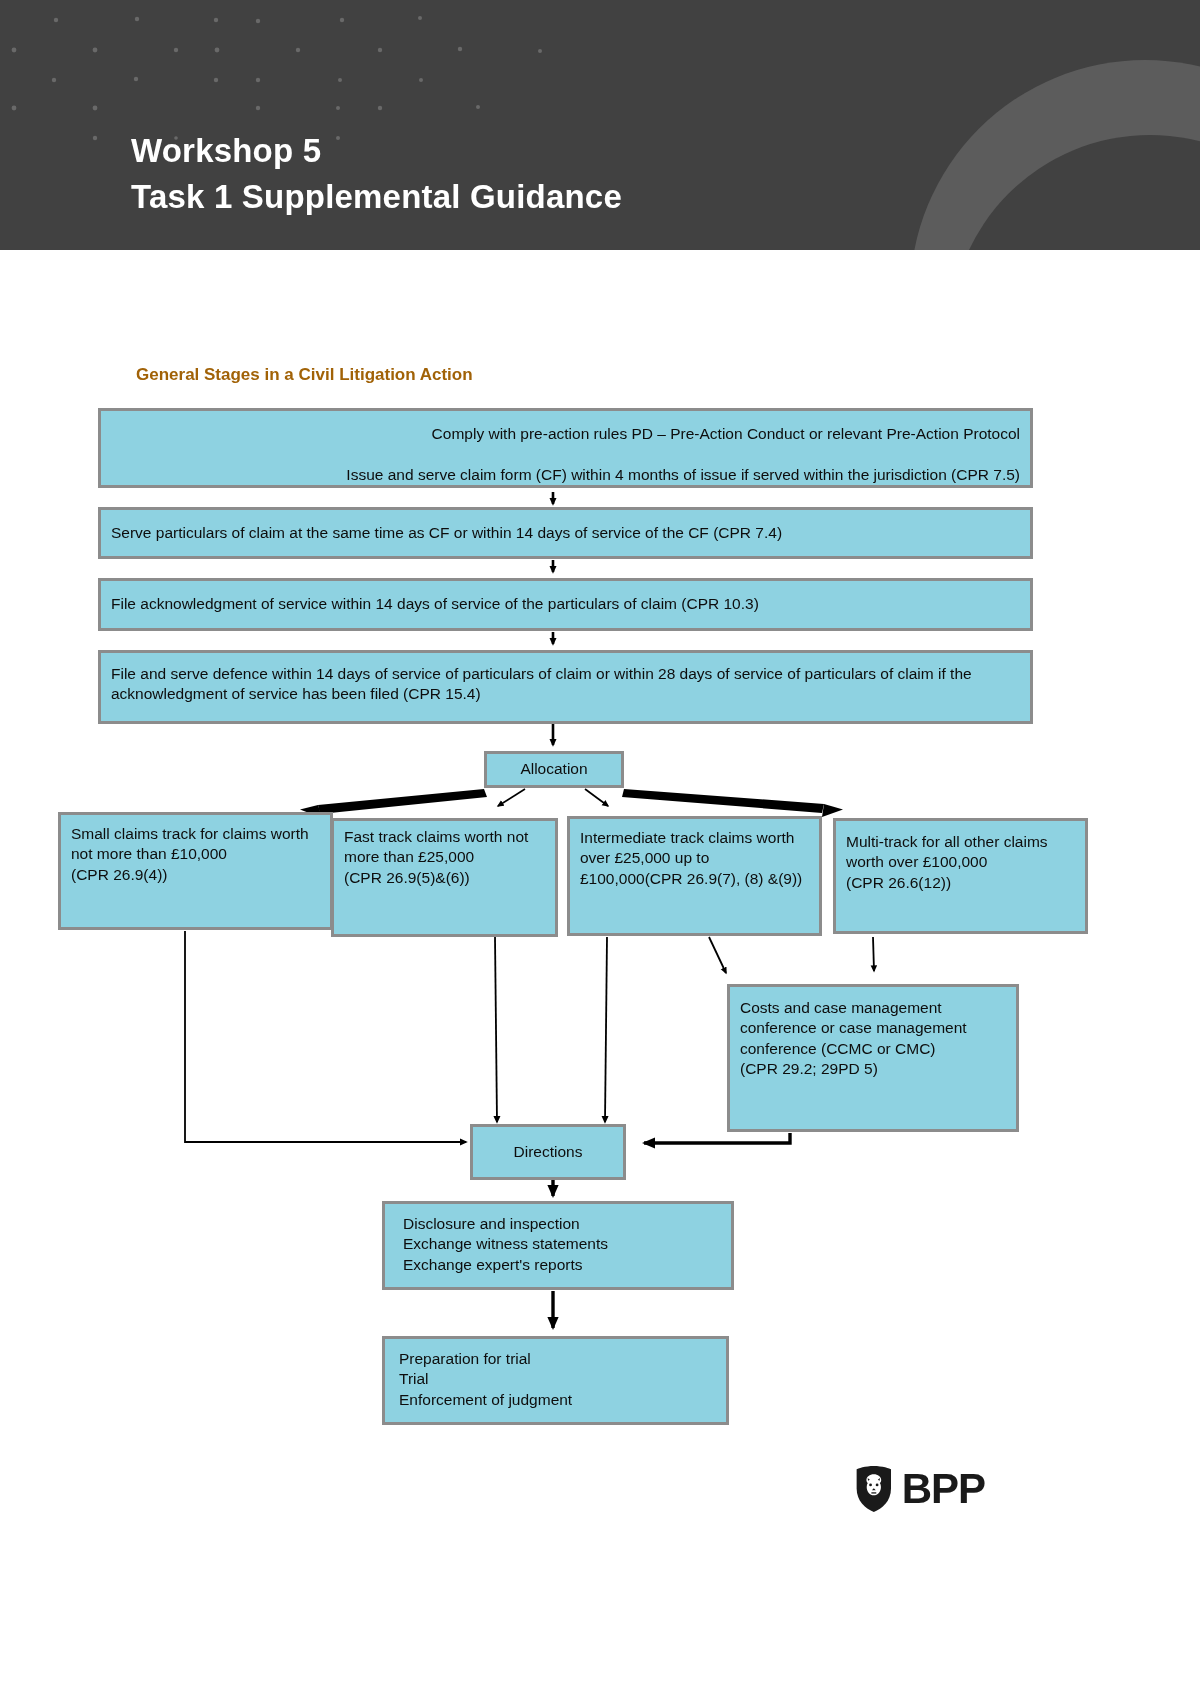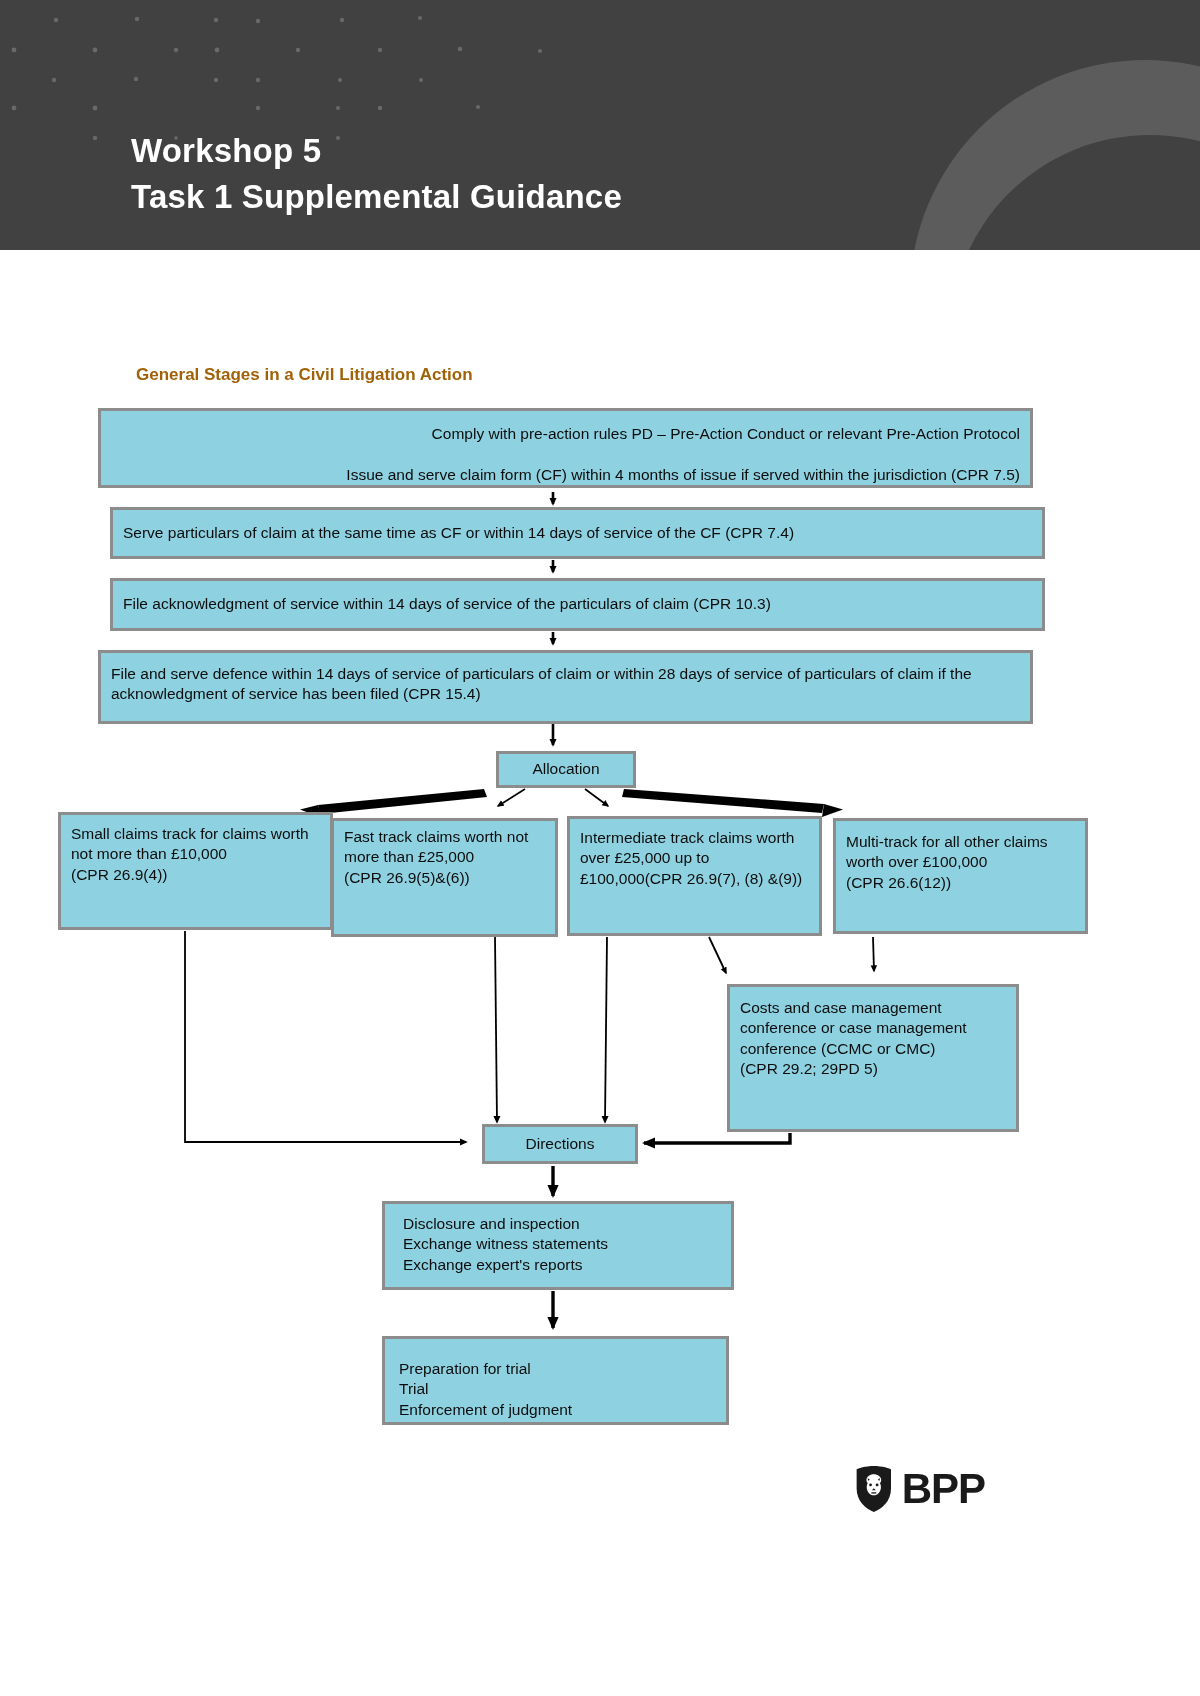--- a/index.html
+++ b/index.html
@@ -40,21 +40,21 @@
   }
   .flow{position:absolute;left:0;top:0;width:1200px;height:1696px;}
 
   .box{
     position:absolute;box-sizing:border-box;
     background:#8ed2e1;border:3px solid #8c8c8c;
     color:#0d0d0d;font-size:15.5px;line-height:1.32;
     padding:6px 10px;white-space:pre-line;
   }
   .box.center{text-align:right;}
-  .box.vc{display:flex;align-items:center;margin-left:12px;}
+  .box.vc{display:flex;align-items:center;}
   .box.vc.center{justify-content:center;}
 
   
   .edges{position:absolute;left:0;top:0;width:1200px;height:1696px;pointer-events:none;}
 
   
   .logo{
     position:absolute;left:855px;top:1458px;width:130px;height:62px;
     display:flex;align-items:center;gap:9px;
   }
@@ -174,27 +174,27 @@
 (CPR 26.9(5)&amp;(6))</div>
 
     <div class="box" style="left:567px;top:816px;width:255px;height:120px;padding-top:9px;">Intermediate track claims worth over £25,000 up to £100,000(CPR 26.9(7), (8) &amp;(9))</div>
 
     <div class="box" style="left:833px;top:818px;width:255px;height:116px;padding-top:11px;">Multi-track for all other claims worth over £100,000
 (CPR 26.6(12))</div>
 
     <div class="box" style="left:727px;top:984px;width:292px;height:148px;padding-top:11px;">Costs and case management conference or case management conference (CCMC or CMC)
 (CPR 29.2; 29PD 5)</div>
 
-    <div class="box vc center" style="left:470px;top:1124px;width:156px;height:40px;">Directions</div>
+    <div class="box vc center" style="left:470px;top:1124px;width:156px;height:56px;">Directions</div>
 
     <div class="box" style="left:382px;top:1201px;width:352px;height:89px;padding-top:10px;padding-left:18px;">Disclosure and inspection
 Exchange witness statements
 Exchange expert's reports</div>
 
-    <div class="box" style="left:382px;top:1336px;width:347px;height:89px;padding-top:20px;padding-left:14px;">Preparation for trial
+    <div class="box" style="left:382px;top:1336px;width:347px;height:89px;padding-top:10px;padding-left:14px;">Preparation for trial
 Trial
 Enforcement of judgment</div>
   </div>
 
   <div class="logo">
     <svg width="46" height="58" viewBox="0 0 46 58">
       <path d="M23,1 C33,1 43,4 44,5 L44,28 C44,44 33,53 23,57 C13,53 2,44 2,28 L2,5 C3,4 13,1 23,1 z" fill="#1a1a1a"></path>
       <g fill="#ffffff">
         <path d="M23,11 c-5,0 -9,3 -9,7 c0,1.5 .6,2.8 1.6,3.8 c-.8,1.4 -1.3,3 -1.3,4.7 c0,5.6 3.9,10.2 8.7,10.2 s8.7,-4.6 8.7,-10.2 c0,-1.7 -.5,-3.3 -1.3,-4.7 c1,-1 1.6,-2.3 1.6,-3.8 c0,-4 -4,-7 -9,-7 z"></path>
       </g>

